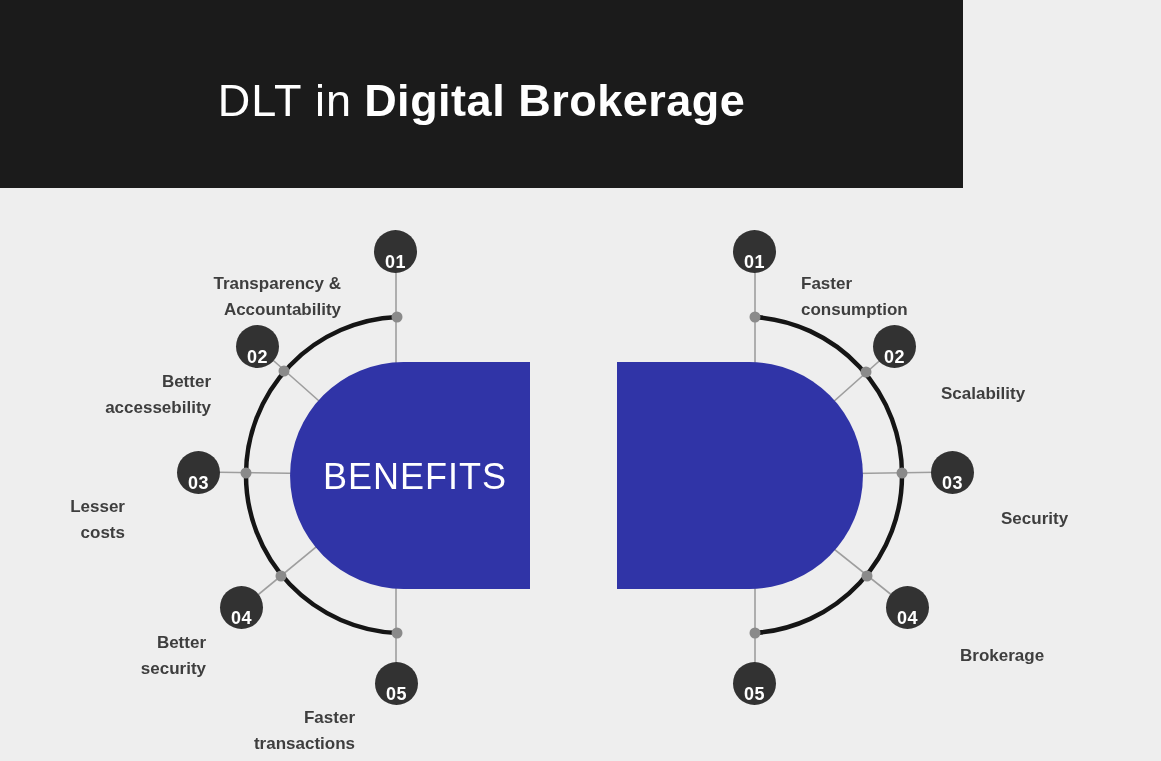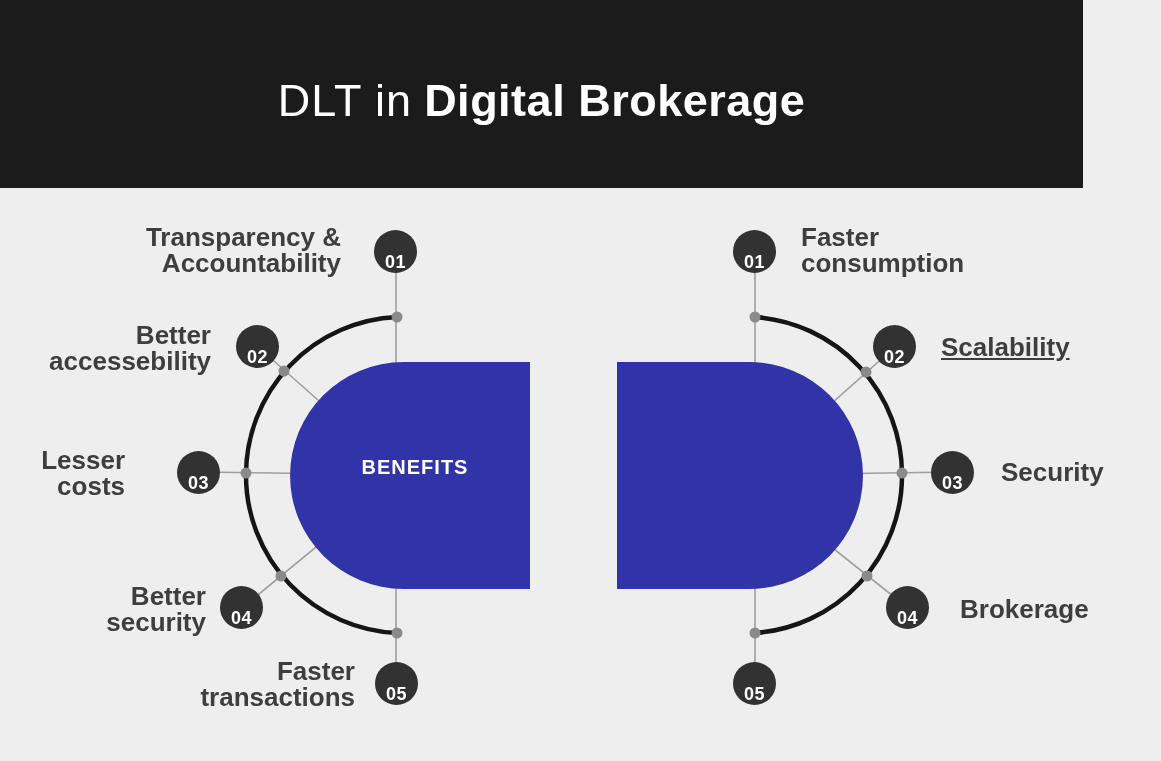--- a/index.html
+++ b/index.html
@@ -7,21 +7,21 @@
     width: 1161px; height: 761px;
     background: #eeeeee;
     font-family: "Liberation Sans", sans-serif;
     position: relative;
     overflow: hidden;
   }
   .stage { position: absolute; left: 0; top: 0; width: 1161px; height: 761px; }
 
   
   .header {
-    position: absolute; left: 0; top: 0; width: 1083px; height: 188px;
+    position: absolute; left: 0; top: 0; width: 963px; height: 188px;
     background: #1b1b1b;
     display: flex; align-items: center; justify-content: center;
     padding-top: 14px; box-sizing: border-box;
   }
   .header .title { color: #ffffff; font-size: 45px; white-space: nowrap; }
   .header .title .light { font-weight: 300; letter-spacing: 1px; }
   .header .title .bold  { font-weight: 700; margin-left: 12px; letter-spacing: 0.5px; }
 
   
   svg.diagram { position: absolute; left: 0; top: 0; }
@@ -30,30 +30,30 @@
   .step {
     position: absolute; width: 43px; height: 43px; border-radius: 50%;
     background: #323232;
     display: flex; align-items: flex-end; justify-content: center;
     color: #ffffff; font-weight: 700; font-size: 18px; letter-spacing: 0.5px;
   }
 
   
   .item-label {
     position: absolute;
-    font-size: 26px; font-weight: 700; color: #3e3e3e;
-    line-height: 26px; white-space: pre-line;
+    font-size: 17px; font-weight: 700; color: #3e3e3e;
+    line-height: 26px; white-space: pre-line; margin-top: 47px;
   }
   .item-label.align-right { text-align: right; }
   .item-label.align-left  { text-align: left; }
 
   
   .shape-title {
     position: absolute; width: 230px; text-align: center;
-    color: #ffffff; font-size: 20px; font-weight: 700; letter-spacing: 1px;
+    color: #ffffff; font-size: 36px; font-weight: 400; letter-spacing: 1px;
   }
 </style>
 </head>
 <body>
 
 <div class="stage">
 
   <div class="header">
     <div class="title">
       <span class="light">DLT in</span><span class="bold">Digital Brokerage</span>
@@ -140,17 +140,17 @@
     </div>
   <div class="step" style="left:886px; top:586px;">
       <span>04</span>
     </div>
   <div class="step" style="left:733px; top:662px;">
       <span>05</span>
     </div>
 
   <div class="item-label align-left" style="left:801px; top:224px;">Faster
 consumption</div>
-  <div class="item-label align-left" style="left:941px; top:334px;text-decoration:underline;">Scalability</div>
+  <div class="item-label align-left" style="left:941px; top:334px;">Scalability</div>
   <div class="item-label align-left" style="left:1001px; top:459px;">Security</div>
   <div class="item-label align-left" style="left:960px; top:596px;">Brokerage</div>
 
 </div>
 
 </body></html>

